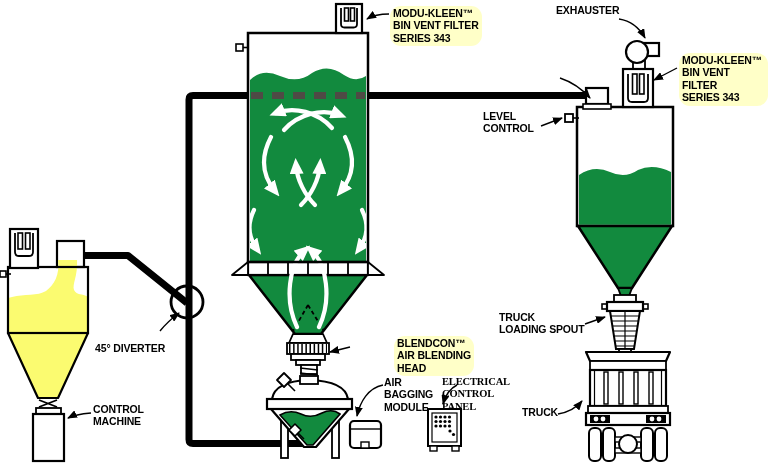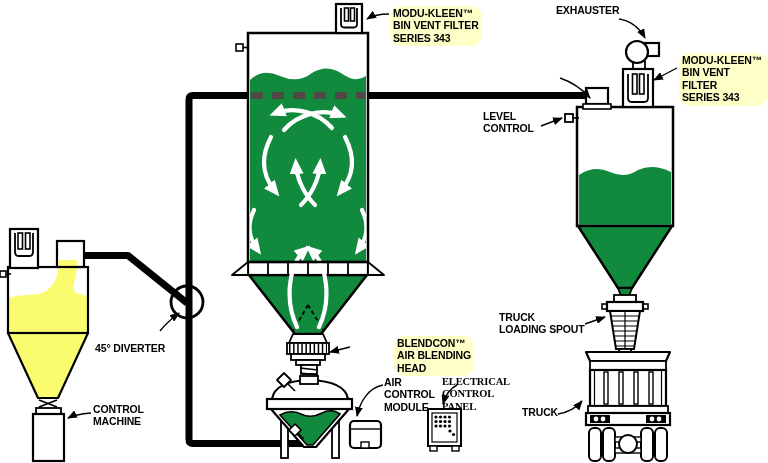--- a/index.html
+++ b/index.html
@@ -241,21 +241,21 @@
 SERIES 343</div>
   <div class="lbl" style="left:483px;top:110px;">LEVEL
 CONTROL</div>
   <div class="lbl" style="left:95px;top:330px;margin-top:12px;">45° DIVERTER</div>
   <div class="lbl" style="left:93px;top:403px;">CONTROL
 MACHINE</div>
   <div class="lbl hl" style="left:352px;top:336px;margin-left:42px;">BLENDCON™
 AIR BLENDING
 HEAD</div>
   <div class="lbl" style="left:384px;top:376px;">AIR
-CONTROL
+BAGGING
 MODULE</div>
   <div class="lbl" style="left:442px;top:376px;font-family:Liberation Serif, serif;">ELECTRICAL
 CONTROL
 PANEL</div>
   <div class="lbl" style="left:499px;top:311px;">TRUCK
 LOADING SPOUT</div>
   <div class="lbl" style="left:522px;top:406px;">TRUCK</div>
 </div>
 
 </body></html>

